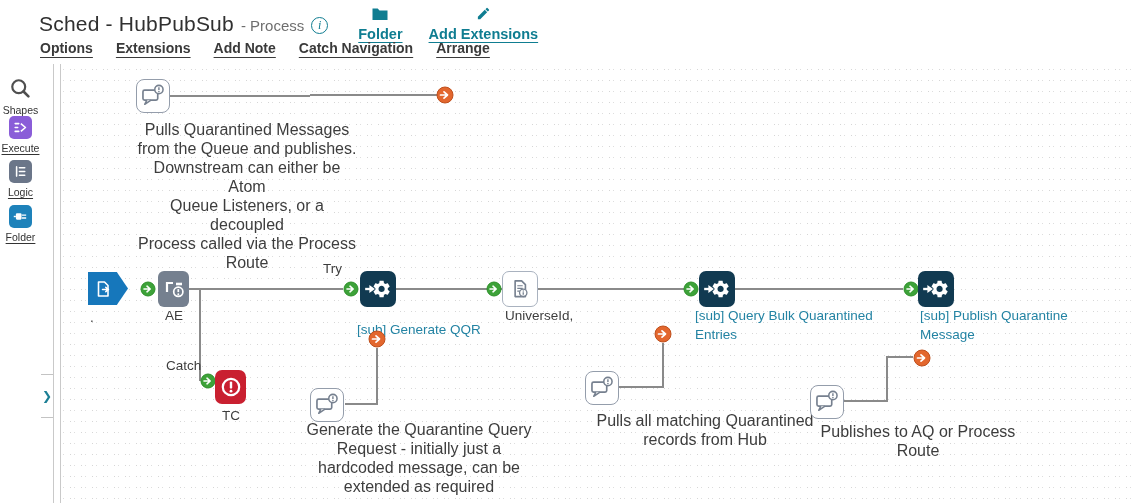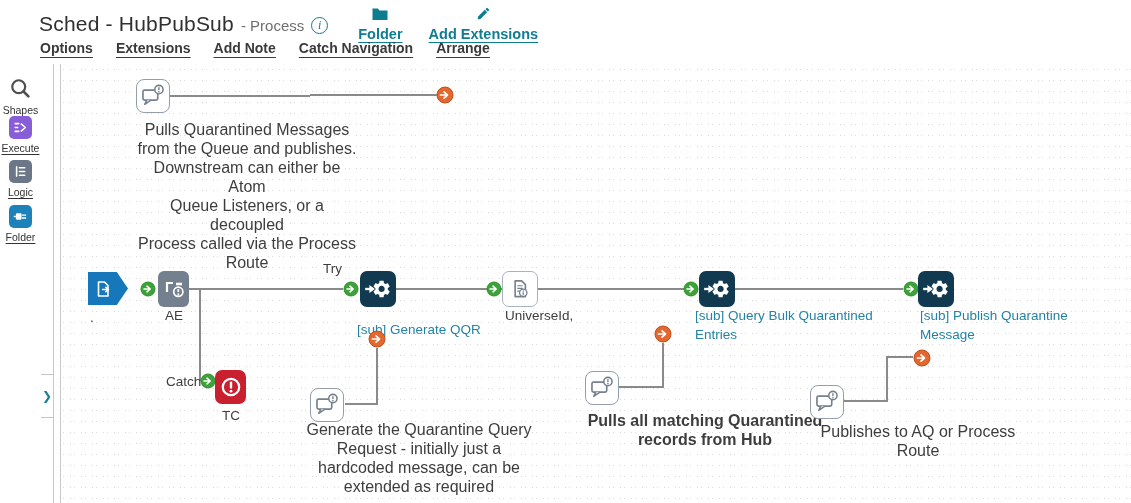--- a/index.html
+++ b/index.html
@@ -268,21 +268,21 @@
     <svg width="28" height="28" viewBox="0 0 24 24">
       <path d="M1 11h4.2v2H1z" fill="#fff"></path>
       <path d="M4.6 8.6 L9.4 12 L4.6 15.4z" fill="#fff"></path>
       <g transform="translate(6.2,3.1) scale(0.74)" fill="#fff" fill-rule="evenodd">
         <path d="M19.14,12.94c0.04-0.3,0.06-0.61,0.06-0.94c0-0.32-0.02-0.64-0.07-0.94l2.03-1.58c0.18-0.14,0.23-0.41,0.12-0.61l-1.92-3.32c-0.12-0.22-0.37-0.29-0.59-0.22l-2.39,0.96c-0.5-0.38-1.03-0.7-1.62-0.94L14.4,2.81c-0.04-0.24-0.24-0.41-0.48-0.41h-3.84c-0.24,0-0.43,0.17-0.47,0.41L9.25,5.35C8.66,5.59,8.12,5.92,7.63,6.29L5.24,5.33c-0.22-0.08-0.47,0-0.59,0.22L2.74,8.87C2.62,9.08,2.66,9.34,2.86,9.48l2.03,1.58C4.84,11.36,4.8,11.69,4.8,12s0.02,0.64,0.07,0.94l-2.03,1.58c-0.18,0.14-0.23,0.41-0.12,0.61l1.92,3.32c0.12,0.22,0.37,0.29,0.59,0.22l2.39-0.96c0.5,0.38,1.03,0.7,1.62,0.94l0.36,2.54c0.05,0.24,0.24,0.41,0.48,0.41h3.84c0.24,0,0.44-0.17,0.47-0.41l0.36-2.54c0.59-0.24,1.13-0.56,1.62-0.94l2.39,0.96c0.22,0.08,0.47,0,0.59-0.22l1.92-3.32c0.12-0.22,0.07-0.47-0.12-0.61L19.14,12.94z M12,15.6c-1.98,0-3.6-1.62-3.6-3.6s1.62-3.6,3.6-3.6s3.6,1.62,3.6,3.6S13.98,15.6,12,15.6z"></path>
       </g>
     </svg>
   </div>
   <div class="slabel teal" style="left:866px; top:242px; width:180px;">[sub] Publish Quarantine Message</div>
 
-  <div class="slabel" style="left:112px; top:294px;margin-top:16px;">Catch</div>
+  <div class="slabel" style="left:112px; top:294px;">Catch</div>
   <div class="conn" style="left:146px; top:309px;">
     <svg width="16" height="16" viewBox="0 0 16 16">
       <circle cx="8" cy="8" r="7" fill="#3da239" stroke="#2c8f28" stroke-width="1"></circle>
       <path d="M4 8h5.2 M7 5.2 L10.2 8 L7 10.8" stroke="#fff" stroke-width="1.6" fill="none" stroke-linecap="round" stroke-linejoin="round"></path>
     </svg>
   </div>
   <div class="pshape red-shape abs" style="left:161px; top:306px;">
     <svg width="24" height="24" viewBox="0 0 24 24">
       <circle cx="12" cy="12" r="8.2" stroke="#fff" stroke-width="2.2" fill="none"></circle>
       <path d="M12 7.6v4.8" stroke="#fff" stroke-width="2.4" stroke-linecap="round"></path>
@@ -323,21 +323,21 @@
   <div class="cline" style="left:565px; top:322px; width:44px; height:2px;"></div>
   <div class="note-shape abs" style="left:531px; top:307px;">
     <svg width="26" height="26" viewBox="0 0 22 22">
       <rect x="2.5" y="6" width="12.5" height="8.5" rx="1.4" fill="#fff" stroke="#76808f" stroke-width="1.4"></rect>
       <path d="M5.8 14.5 L4 18 L9.3 14.5" fill="#fff" stroke="#76808f" stroke-width="1.3" stroke-linejoin="round"></path>
       <circle cx="16" cy="5.5" r="3.5" fill="#fff" stroke="#76808f" stroke-width="1.3"></circle>
       <path d="M16 3.7v2.2" stroke="#76808f" stroke-width="1.2"></path>
       <circle cx="16" cy="7.2" r="0.7" fill="#76808f"></circle>
     </svg>
   </div>
-  <div class="note-text" style="left:531px; top:347px; width:240px;font-weight:bold;">Pulls all matching Quarantined
+  <div class="note-text" style="left:531px; top:347px; width:240px;">Pulls all matching Quarantined
 records from Hub</div>
 
   <div class="conn" style="left:859px; top:285px;">
     <svg width="18" height="18" viewBox="0 0 18 18">
       <circle cx="9" cy="9" r="8" fill="#e3672e" stroke="#bf4f1c" stroke-width="1"></circle>
       <path d="M4.5 9h6 M8 5.8 L11.5 9 L8 12.2" stroke="#fff" stroke-width="1.7" fill="none" stroke-linecap="round" stroke-linejoin="round"></path>
     </svg>
   </div>
   <div class="cline" style="left:832px; top:292px; width:27px; height:2px;"></div>
   <div class="cline" style="left:832px; top:293px; width:2px; height:45px;"></div>

